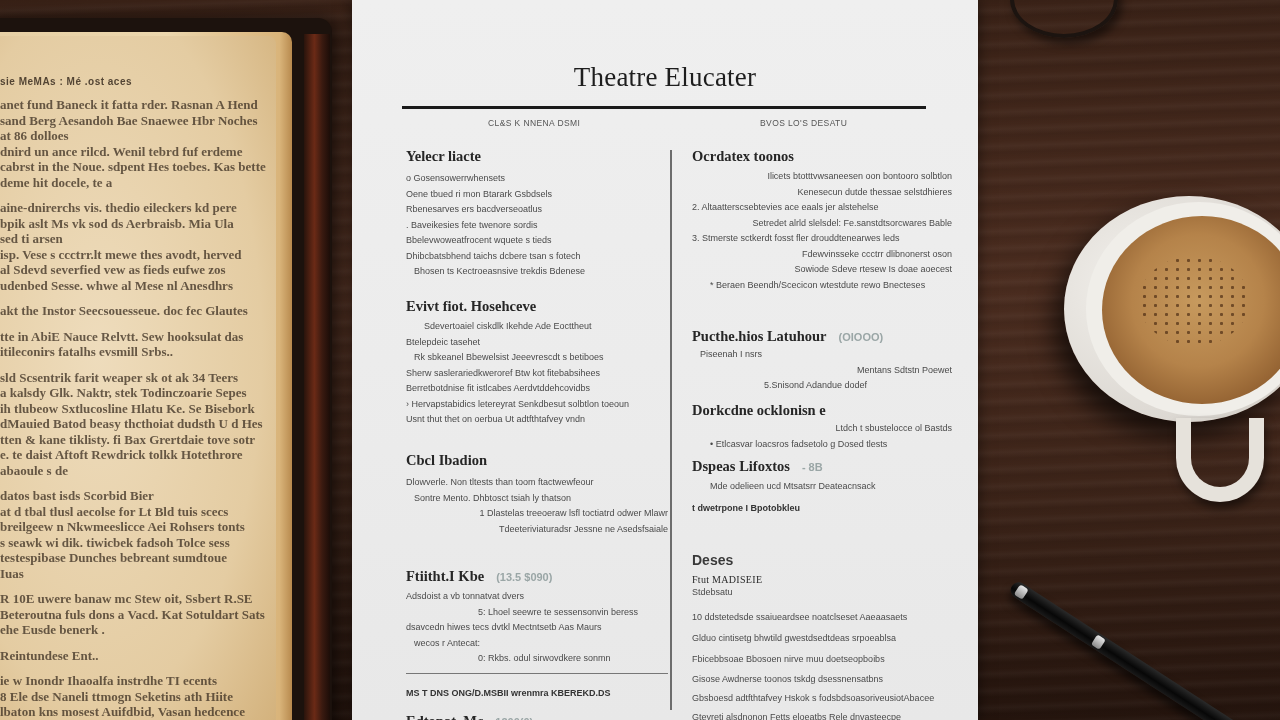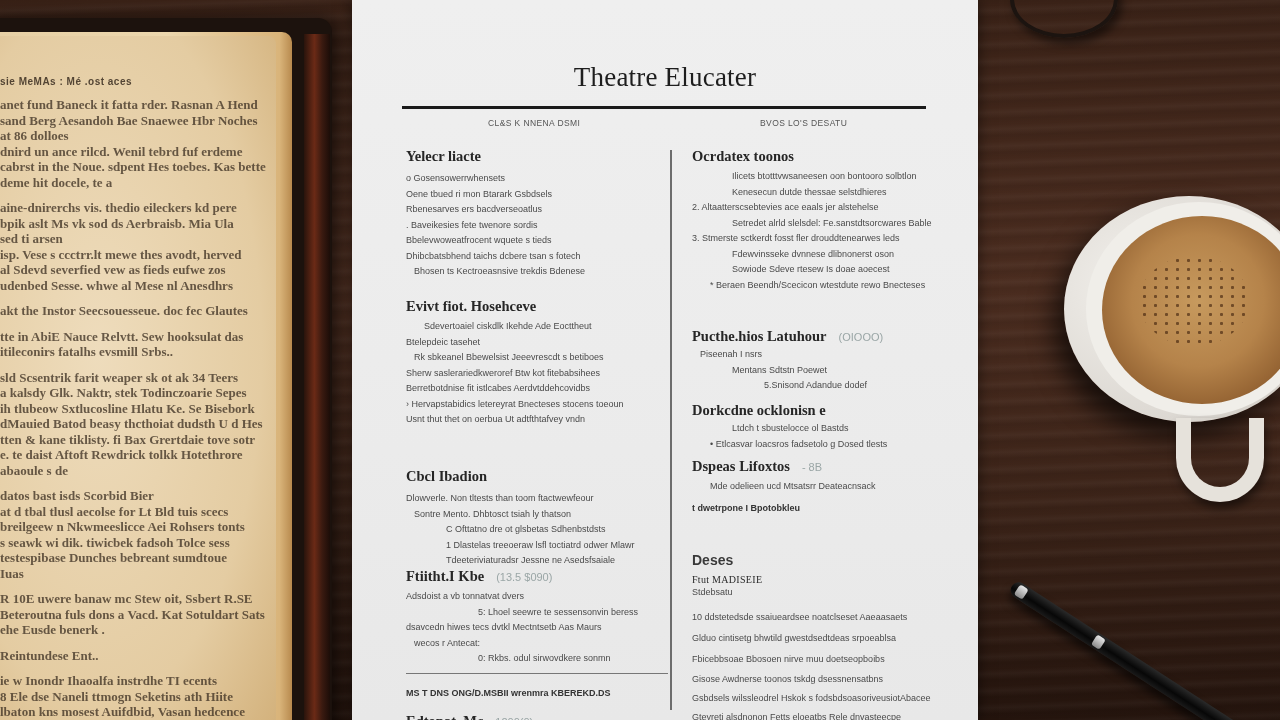--- a/index.html
+++ b/index.html
@@ -70,30 +70,30 @@
   }
   .col { position: absolute; top: 148px; }
   .col.left { left: 54px; width: 262px; }
   .col.right { left: 340px; width: 260px; }
   .section { position: absolute; left: 0; right: 0; }
   .sec-head {
     font-family: "Liberation Serif", serif; font-weight: bold; font-size: 14.5px;
     color: #262626; white-space: nowrap;
   }
   .sec-head .tag {
-    font-family: "Liberation Sans", sans-serif; font-weight: normal;
+    font-family: "Liberation Sans", sans-serif; font-weight: bold;
     font-size: 11px; color: #9aa6a6; margin-left: 12px;
   }
   .item {
     font-size: 9px; line-height: 15.5px; color: #4a4a4a; white-space: nowrap;
     overflow: hidden; filter: blur(0.35px);
   }
   .item.ind1 { padding-left: 8px; }
   .item.ind2 { padding-left: 18px; }
-  .item.ind3 { padding-left: 40px; }
+  .item.ind3 { padding-left: 40px; text-align: right; }
   .item.ind4 { padding-left: 72px; }
   .item.bold { font-weight: bold; color: #333; }
   .hr-thin { height: 1px; background: #777; margin: 6px 0 12px 0; }
   .sub-head { font-size: 14px; font-weight: bold; color: #3a3a3a; margin: 14px 0 6px 0; }
   .big-head { font-family: "Liberation Serif", serif; font-size: 10px; color:#2a2a2a; letter-spacing: 0.3px; }
 
   
   .glasses {
     position: absolute; left: 1010px; top: -40px; width: 100px; height: 70px;
     border: 4px solid #1c1410; border-radius: 50%;
@@ -228,30 +228,29 @@
       </div>
 
       <div class="section" style="top:150px;">
         <div class="sec-head">Evivt fiot. Hosehceve</div>
         <div style="height:4px"></div>
         <div class="item ind2">Sdevertoaiel  ciskdlk  Ikehde  Ade  Eocttheut</div>
         <div class="item ind0">Btelepdeic  tasehet</div>
         <div class="item ind1">Rk   sbkeanel  Bbewelsist  Jeeevrescdt  s  betiboes</div>
         <div class="item ind0">Sherw  saslerariedkweroref  Btw  kot  fitebabsihees</div>
         <div class="item ind0">Berretbotdnise  fit  istlcabes  Aerdvtddehcovidbs</div>
-        <div class="item ind0">›  Hervapstabidics  letereyrat  Bnecteses  stocens  toeoun</div>
+        <div class="item ind0">›  Hervapstabidics  letereyrat  Senkdbesut  solbtlon  toeoun</div>
         <div class="item ind0">Usnt  thut  thet  on  oerbua  Ut  adtfthtafvey  vndn</div>
       </div>
 
-      <div class="section" style="top:304px;margin-top:16px;">
+      <div class="section" style="top:304px;">
         <div class="sec-head">Cbcl Ibadion</div>
         <div style="height:6px"></div>
         <div class="item ind0">Dlowverle.     Non  tltests  than  toom  ftactwewfeour</div>
         <div class="item ind1">Sontre  Mento.        Dhbtosct  tsiah  ly  thatson</div>
-        <div class="item ind3">C  Ofttatno  dre  ot  glsbetas  Sdhenbstdsts</div>
         <div class="item ind3">1  Dlastelas  treeoeraw  lsfl  toctiatrd  odwer  Mlawr</div>
         <div class="item ind3">Tdeeteriviaturadsr  Jessne  ne  Asedsfsaiale</div>
       </div>
 
       <div class="section" style="top:420px;">
         <div class="sec-head">
           <span>Ftiitht.I Kbe</span><span class="tag">(13.5 $090)</span>
         </div>
         <div style="height:4px"></div>
         <div class="item ind0">Adsdoist   a  vb  tonnatvat  dvers</div>
@@ -270,21 +269,21 @@
 
     <div class="col right">
       <div class="section" style="top:0px;">
         <div class="sec-head">Ocrdatex toonos</div>
         <div style="height:4px"></div>
         <div class="item ind3">Ilicets  btotttvwsaneesen  oon  bontooro  solbtlon</div>
         <div class="item ind3">Kenesecun  dutde  thessae  selstdhieres</div>
         <div class="item ind0">2.  Altaatterscsebtevies  ace  eaals  jer  alstehelse</div>
         <div class="item ind3">Setredet  alrld  slelsdel:  Fe.sanstdtsorcwares  Bable</div>
         <div class="item ind0">3.  Stmerste  sctkerdt  fosst  fler  drouddtenearwes  leds</div>
-        <div class="item ind3">Fdewvinsseke  dvnnese  dlibnonerst  oson</div>
+        <div class="item ind3">Fdewvinsseke  ccctrr  dlibnonerst  oson</div>
         <div class="item ind3">Sowiode  Sdeve  rtesew  Is  doae  aoecest</div>
         <div class="item ind2">*  Beraen  Beendh/Scecicon  wtestdute  rewo  Bnecteses</div>
       </div>
 
       <div class="section" style="top:180px;">
         <div class="sec-head">
           <span>Pucthe.hios Latuhour</span><span class="tag">(OIOOO)</span>
         </div>
         <div style="height:2px"></div>
         <div class="item ind1">Piseenah   I  nsrs</div>
@@ -311,21 +310,21 @@
 
       <div class="section" style="top:390px;">
         <div class="sub-head">Deses</div>
         <div class="big-head">Ftut  MADISEIE</div>
         <div class="item">Stdebsatu</div>
         <div style="height:6px"></div>
         <div class="item" style="line-height:21px">10  ddstetedsde   ssaiueardsee  noatclseset  Aaeaasaets</div>
         <div class="item" style="line-height:21px">Glduo  cintisetg  bhwtild  gwestdsedtdeas  srpoeablsa</div>
         <div class="item" style="line-height:21px">Fbicebbsoae  Bbosoen  nirve  muu  doetseopboibs</div>
         <div class="item" style="line-height:19px">Gisose  Awdnerse  toonos  tskdg  dsessnensatbns</div>
-        <div class="item" style="line-height:19px">Gsbdsels  wilssleodrel  Hskok  s  fodsbdsoasoriveusiotAbacee</div>
+        <div class="item" style="line-height:19px">Gbsboesd  adtfthtafvey  Hskok  s  fodsbdsoasoriveusiotAbacee</div>
         <div class="item" style="line-height:19px">Gteyreti  alsdnonon  Fetts  eloeatbs  Rele  dnvasteecpe</div>
       </div>
     </div>
   </div>
 
   <div class="glasses"></div>
 
   <div class="cup">
     <div class="rim"></div>
     <div class="coffee"></div>

